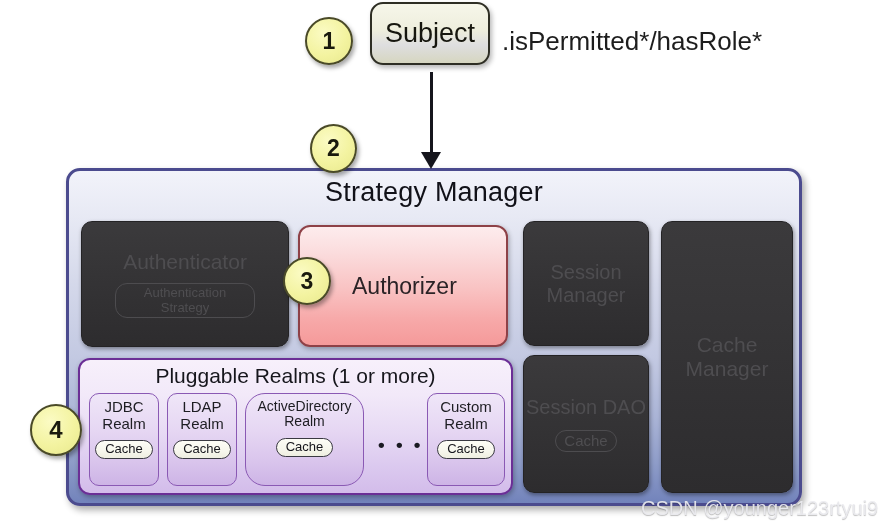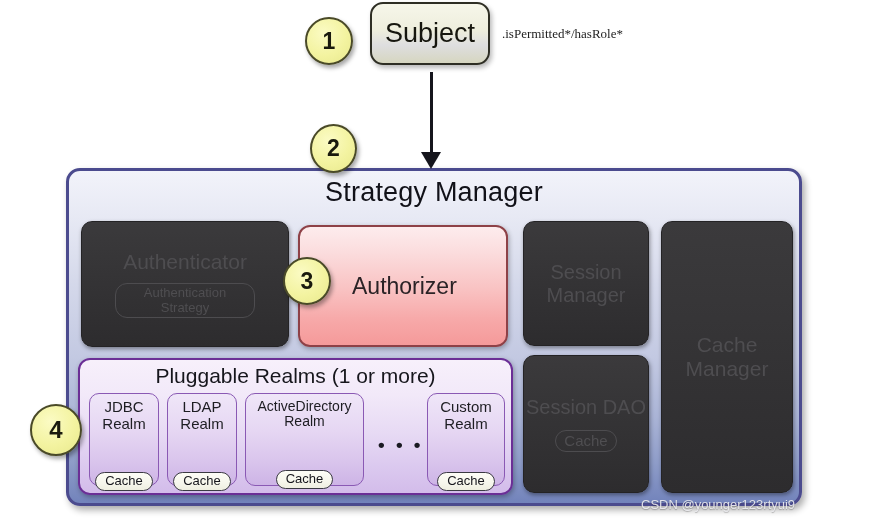--- a/index.html
+++ b/index.html
@@ -162,21 +162,20 @@
     box-sizing: border-box;
     border: 1.5px solid #8a59b4;
     border-radius: 10px;
     background: linear-gradient(to bottom, #efe6f8 0%, #e6d7f3 40%, #d9c4ec 75%, #cdb4e6 100%);
     display: flex;
     flex-direction: column;
     align-items: center;
     color: #1d1d22;
     text-align: center;
     line-height: 1.1;
-    gap: 32px;
   }
   .realm-name { display: block; padding-top: 5px; }
   .cache-pill {
     border: 1.5px solid #3a3a42;
     border-radius: 11px;
     background: linear-gradient(to bottom, #fdfdf6 0%, #f6f6ec 60%, #eeeee0 100%);
     color: #16161c;
     padding: 1px 9px 2px 9px;
     display: inline-block;
   }
@@ -202,21 +201,21 @@
 <div class="stage">
 
   <div class="abs badge" style="left:305px; top:17px; width:48px; height:48px; font-size:23px;">
     <span>1</span>
   </div>
 
   <div class="abs subject" style="left:370px; top:2px; width:120px; height:63px; font-size:27px;">
     <span>Subject</span>
   </div>
 
-  <div class="abs api-label" style="left:502px; top:26px; font-size:13px;font-family:Liberation Serif, serif;">
+  <div class="abs api-label" style="left:502px; top:26px; font-size:26px;">
     <span>.isPermitted*/hasRole*</span>
   </div>
 
   <div class="abs arrow-line" style="left:430px; top:72px; height:85px;"></div>
   <div class="abs arrow-head" style="left:421px; top:152px;"></div>
 
   <div class="abs badge" style="left:310px; top:124px; width:47px; height:49px; font-size:23px;">
     <span>2</span>
   </div>
 
@@ -263,21 +262,21 @@
 Realm</span>
         <span class="cache-pill" style="font-size:13px; margin-top:8px;">Cache</span>
       </div>
 
       <div class="realm-box" style="left:87px; top:33px; width:70px; height:93px; font-size:15px;">
         <span class="realm-name" style="white-space:pre-line;">LDAP
 Realm</span>
         <span class="cache-pill" style="font-size:13px; margin-top:8px;">Cache</span>
       </div>
 
-      <div class="realm-box" style="left:165px; top:33px; width:119px; height:93px; font-size:14px;">
+      <div class="realm-box" style="left:165px; top:33px; width:119px; height:93px; font-size:14px;border-radius:20px;">
         <span class="realm-name" style="white-space:pre-line;">ActiveDirectory
 Realm</span>
         <span class="cache-pill" style="font-size:13px; margin-top:8px;">Cache</span>
       </div>
 
       <div class="ellipsis-dots" style="left:298px; top:74px; font-size:19px;">
         <span>• • •</span>
       </div>
 
       <div class="realm-box" style="left:347px; top:33px; width:78px; height:93px; font-size:15px;">
@@ -289,17 +288,17 @@
   </div>
 
   <div class="abs badge" style="left:283px; top:257px; width:48px; height:48px; font-size:23px;">
     <span>3</span>
   </div>
 
   <div class="abs badge" style="left:30px; top:404px; width:52px; height:52px; font-size:24px;">
     <span>4</span>
   </div>
 
-  <div class="watermark" style="left:641px; top:497px; font-size:13px;">
+  <div class="watermark" style="left:641px; top:497px; font-size:20px;">
     <span>CSDN @younger123rtyui9</span>
   </div>
 
 </div>
 
 </body></html>

